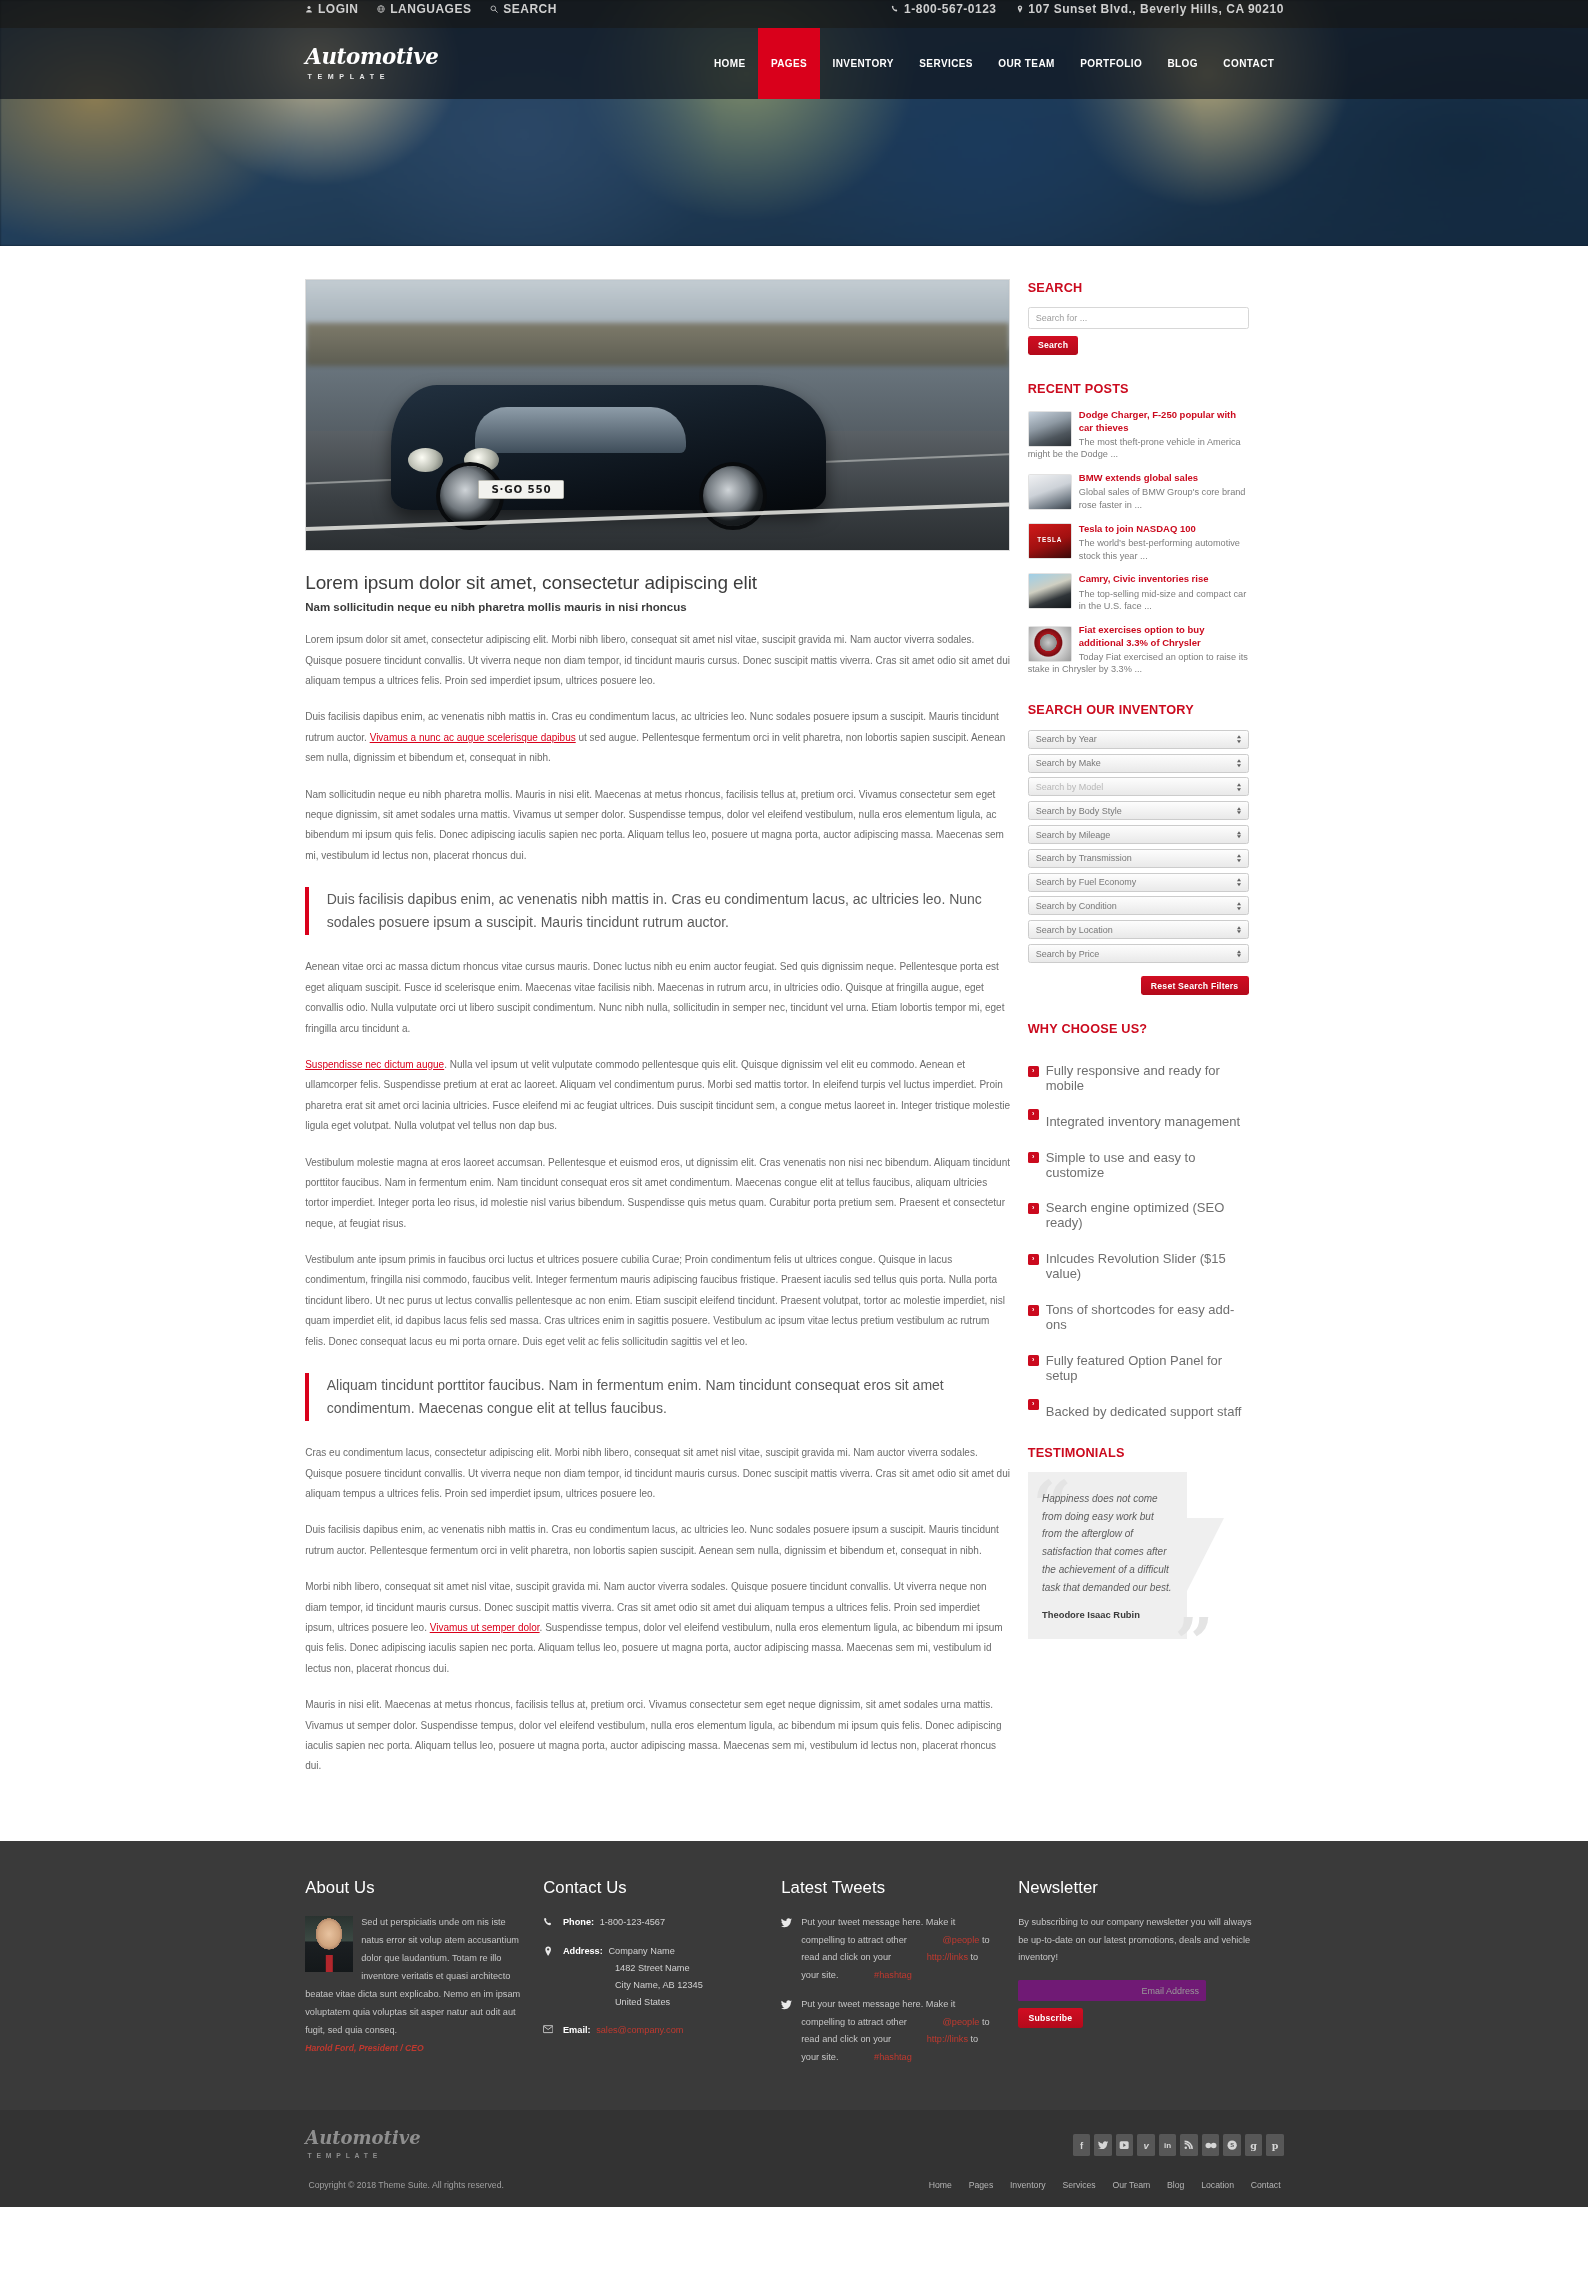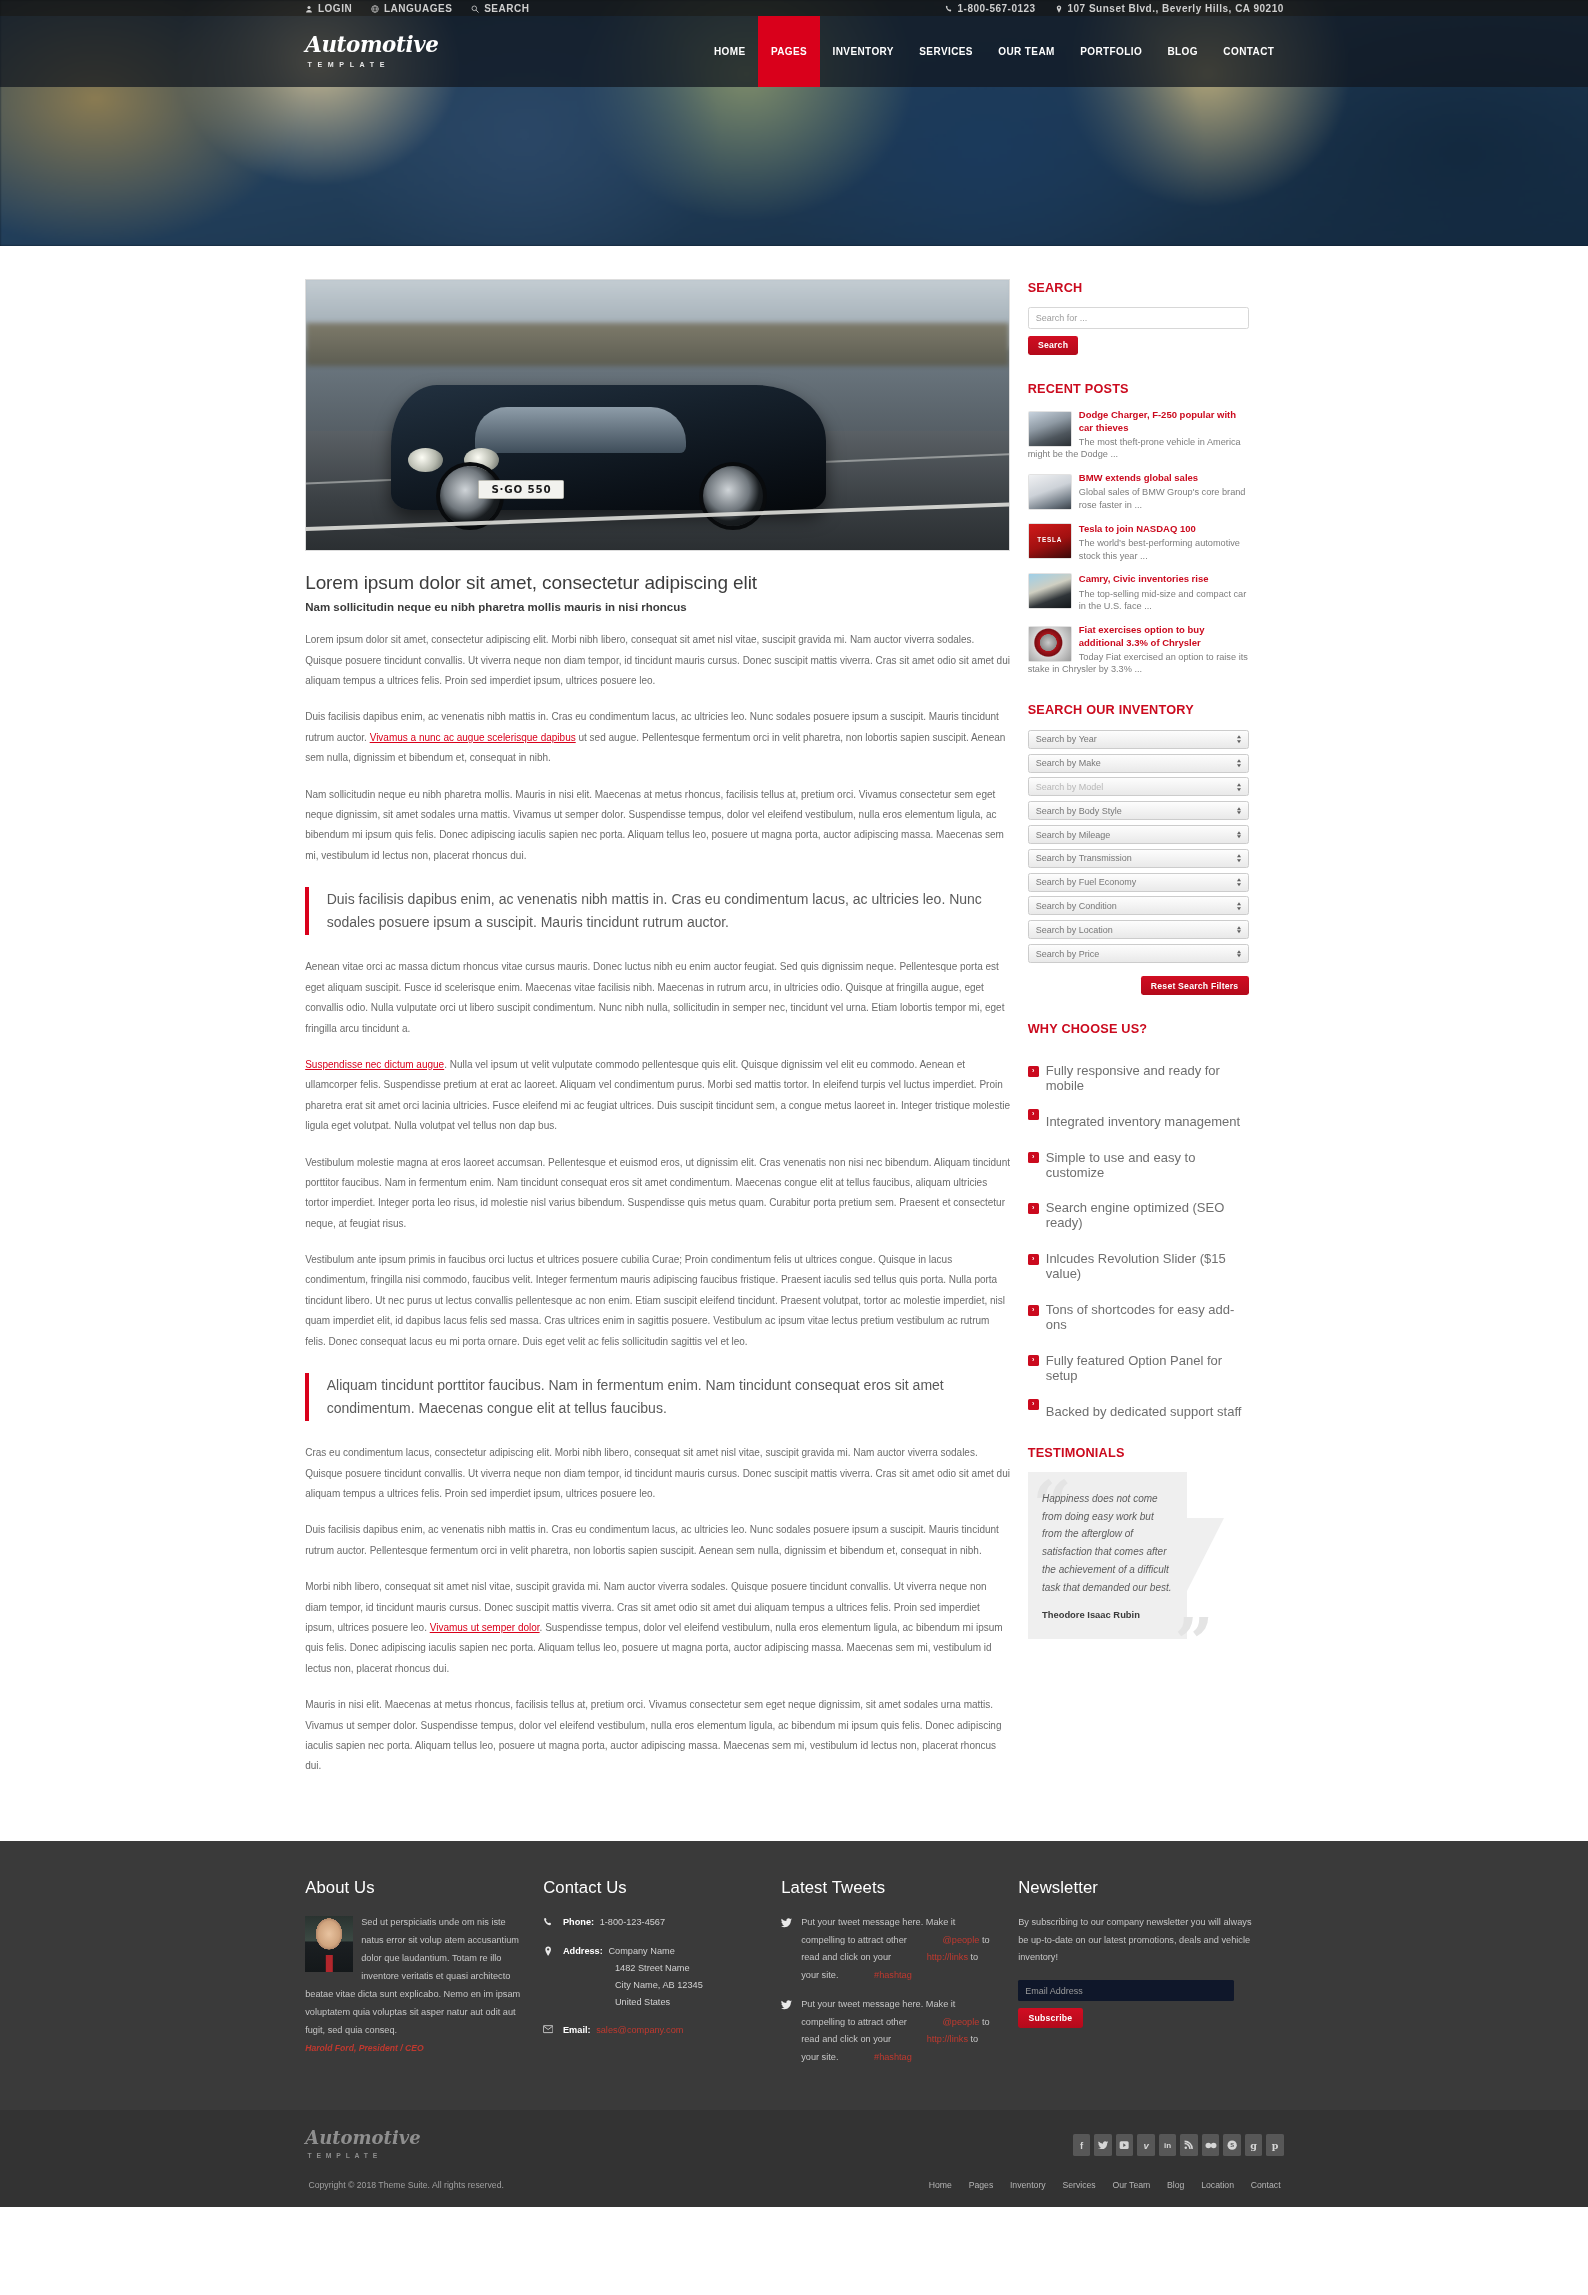--- a/index.html
+++ b/index.html
@@ -28,24 +28,24 @@
       radial-gradient(ellipse 302px 254px at 33% 55%, #2b4766 0%, rgba(43,71,102,0) 65%),
       radial-gradient(ellipse 270px 238px at 47% 30%, #7e8c6a 0%, rgba(126,140,106,0) 62%),
       radial-gradient(ellipse 334px 270px at 62% 60%, #1b3a5c 0%, rgba(27,58,92,0) 66%),
       radial-gradient(ellipse 238px 222px at 76% 30%, #b0a478 0%, rgba(176,164,120,0) 60%),
       radial-gradient(ellipse 413px 270px at 92% 62%, #13293f 0%, rgba(19,41,63,0) 66%),
       linear-gradient(170deg, #1d3a55 0%, #23405c 40%, #142a40 100%);
     filter: blur(0.8px);
   }
   .topbar {
     position:relative; z-index:5;
-    height:16px;
+    height:28px;
     background:rgba(18,18,18,0.82);
     color:#cfcfcf;
-    font-size:10px;
+    font-size:12px;
     letter-spacing:0.5px;
     font-weight:bold;
   }
   .topbar-inner {
     width:985px; margin:0 auto;
     height:17.5px; display:flex; align-items:center;
     justify-content:space-between;
     padding:0 3.2px;
   }
   .tb-left, .tb-right { display:flex; align-items:center; gap:19px; }
@@ -368,23 +368,23 @@
   .cval.red { color:#c0392f; }
   .addr-line { display:block; }
   .tweet {
     display:flex; gap:8px; margin-bottom:12px;
     font-size:9.2px; line-height:1.9; color:#c6c6c6;
   }
   .tweet .ti { flex:0 0 12px; padding-top:2.4px; }
   .tweet a { color:#c0392f;padding-left:33px; }
   .news-text { font-size:9.2px; line-height:1.9; color:#c6c6c6; margin:0 0 13.5px 0; }
   .news-input {
-    width:216px; height:20.7px; background:#0f172a; border:none; border-radius:1.6px;
+    width:188px; height:20.7px; background:#701a75; border:none; border-radius:1.6px;
     display:flex; align-items:center; padding:0 7.1px;
-    color:#9a9a9a; font-size:9px;
+    color:#9a9a9a; font-size:9px;justify-content:flex-end;
   }
   .news-btn { margin-top:7.1px; }
 
   .footer-bottom { background:#333333; padding:19px 0 17.5px 0; }
   .fb-inner { width:985px; margin:0 auto; padding:0 3.2px; position:relative; }
   .fb-logo-main {
     font-family:"DejaVu Serif", serif; font-style:italic; font-weight:bold;
     font-size:18px; color:#8e8e8e; line-height:1;
   }
   .fb-logo-sub {

